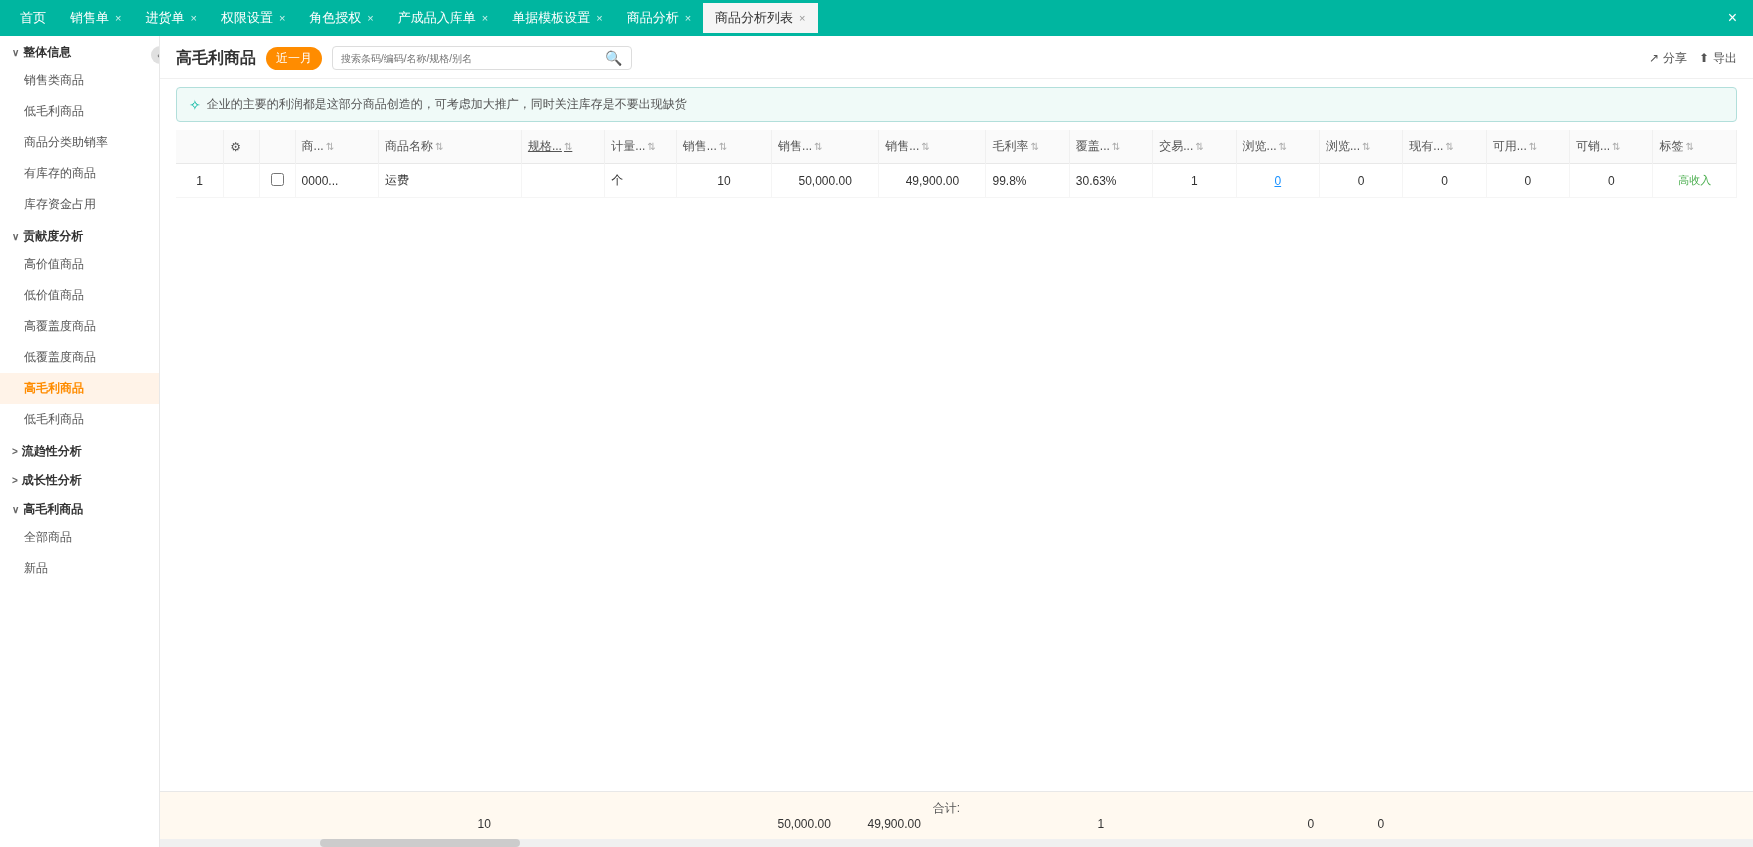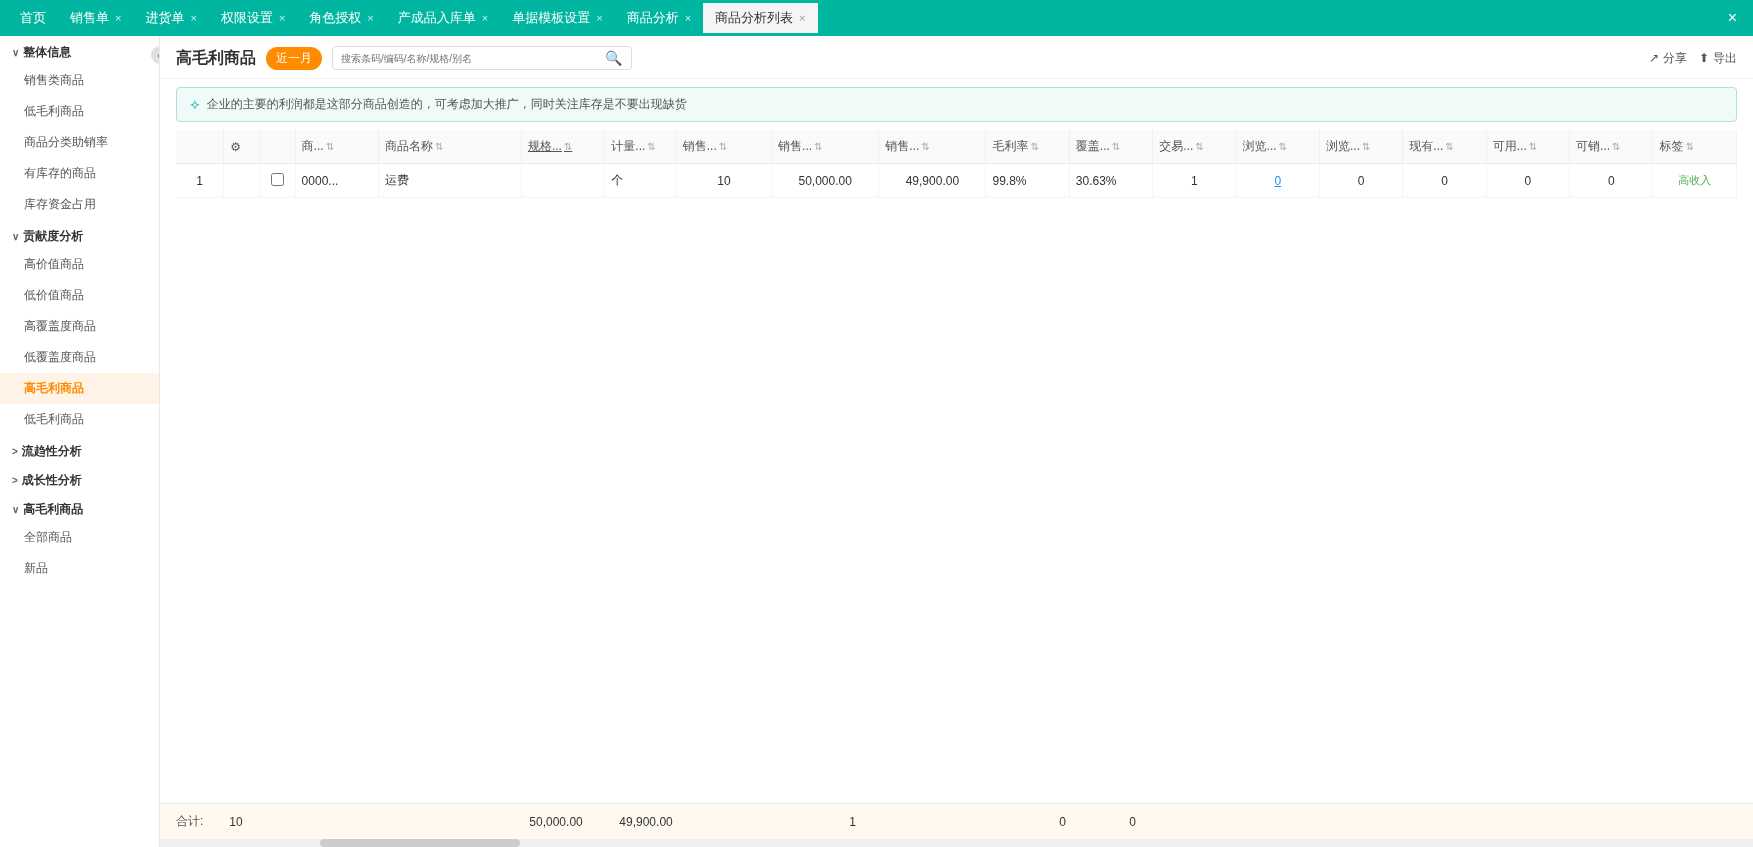--- a/index.html
+++ b/index.html
@@ -223,20 +223,21 @@
 
     
     .footer-totals {
       background: #fff9f0;
       border-top: 1px solid #e8e8e8;
       padding: 8px 16px;
       display: flex;
       align-items: center;
       flex-shrink: 0;
       min-height: 36px;
+      flex-direction: column;
     }
     .footer-label {
       color: #555;
       margin-right: 20px;
       font-size: 12px;
     }
     .footer-values {
       display: flex;
       align-items: center;
       gap: 0;

